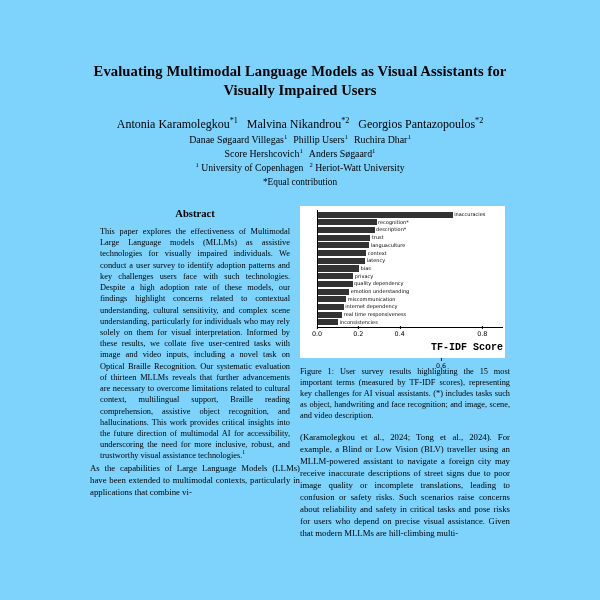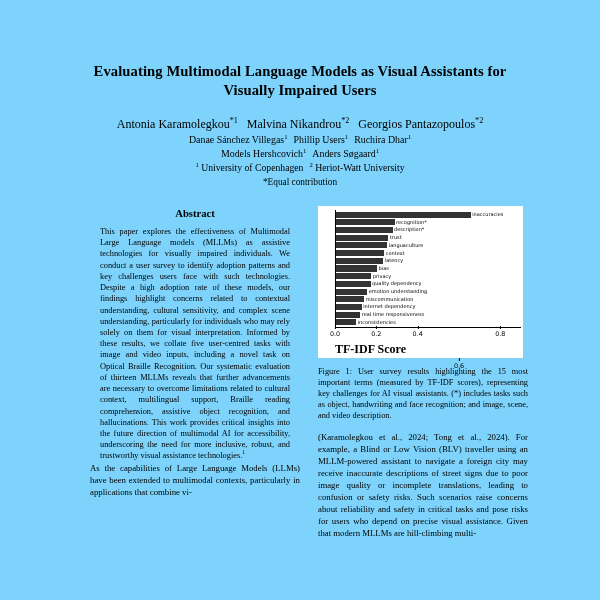--- a/index.html
+++ b/index.html
@@ -64,21 +64,20 @@
     line-height: 0;
   }
 
   
   .columns {
     position: absolute;
     left: 0;
     top: 198px;
     width: 600px;
     display: flex;
-    gap: 18px;
     padding: 0 90px;
     box-sizing: border-box;
   }
   .col {
     width: 210px;
     flex: 0 0 210px;
   }
 
   .abstract-head {
     text-align: center;
@@ -180,23 +179,23 @@
     top: -4px;
     width: 1px;
     height: 3px;
     background: #000;
   }
   .xaxis-label {
     position: absolute;
     left: 17px;
     right: 2px;
     top: 136px;
-    text-align: left;
-    font-family: Liberation Serif, serif;
-    font-size: 12px;
+    text-align: right;
+    font-family: Liberation Mono, monospace;
+    font-size: 10px;
     font-weight: bold;
     color: #000;
   }
   .fig-caption {
     margin-top: 8px;
     font-size: 8.3px;
     line-height: 1.34;
     text-align: justify;
     hyphens: none;
   }
@@ -210,25 +209,25 @@
   <div class="title-block">
     <h1 class="paper-title">Evaluating Multimodal Language Models as Visual Assistants for Visually Impaired Users</h1>
 
     <div class="authors">
 
       <div class="author-row-1">
         <span>Antonia Karamolegkou</span><sup class="mk">*1</sup><span class="au-sep"></span><span>Malvina Nikandrou</span><sup class="mk">*2</sup><span class="au-sep"></span><span>Georgios Pantazopoulos</span><sup class="mk">*2</sup>
       </div>
 
       <div class="author-row">
-        <span>Danae Sánchez Villegas</span><sup class="mk">1</sup><span class="au-sep-sm"></span><span>Phillip Users</span><sup class="mk">1</sup><span class="au-sep-sm"></span><span>Ruchira Dhar</span><sup class="mk">1</sup>
+        <span>Danae Søgaard Villegas</span><sup class="mk">1</sup><span class="au-sep-sm"></span><span>Phillip Users</span><sup class="mk">1</sup><span class="au-sep-sm"></span><span>Ruchira Dhar</span><sup class="mk">1</sup>
       </div>
 
       <div class="author-row">
-        <span>Models Hershcovich</span><sup class="mk">1</sup><span class="au-sep-sm"></span><span>Anders Søgaard</span><sup class="mk">1</sup>
+        <span>Score Hershcovich</span><sup class="mk">1</sup><span class="au-sep-sm"></span><span>Anders Søgaard</span><sup class="mk">1</sup>
       </div>
 
       <div class="affil-row">
         <sup class="mk">1</sup> <span>University of Copenhagen</span><span class="au-sep-sm"></span><sup class="mk">2</sup> <span>Heriot-Watt University</span>
       </div>
 
       <div class="equal-row">*Equal contribution</div>
     </div>
   </div>
 

